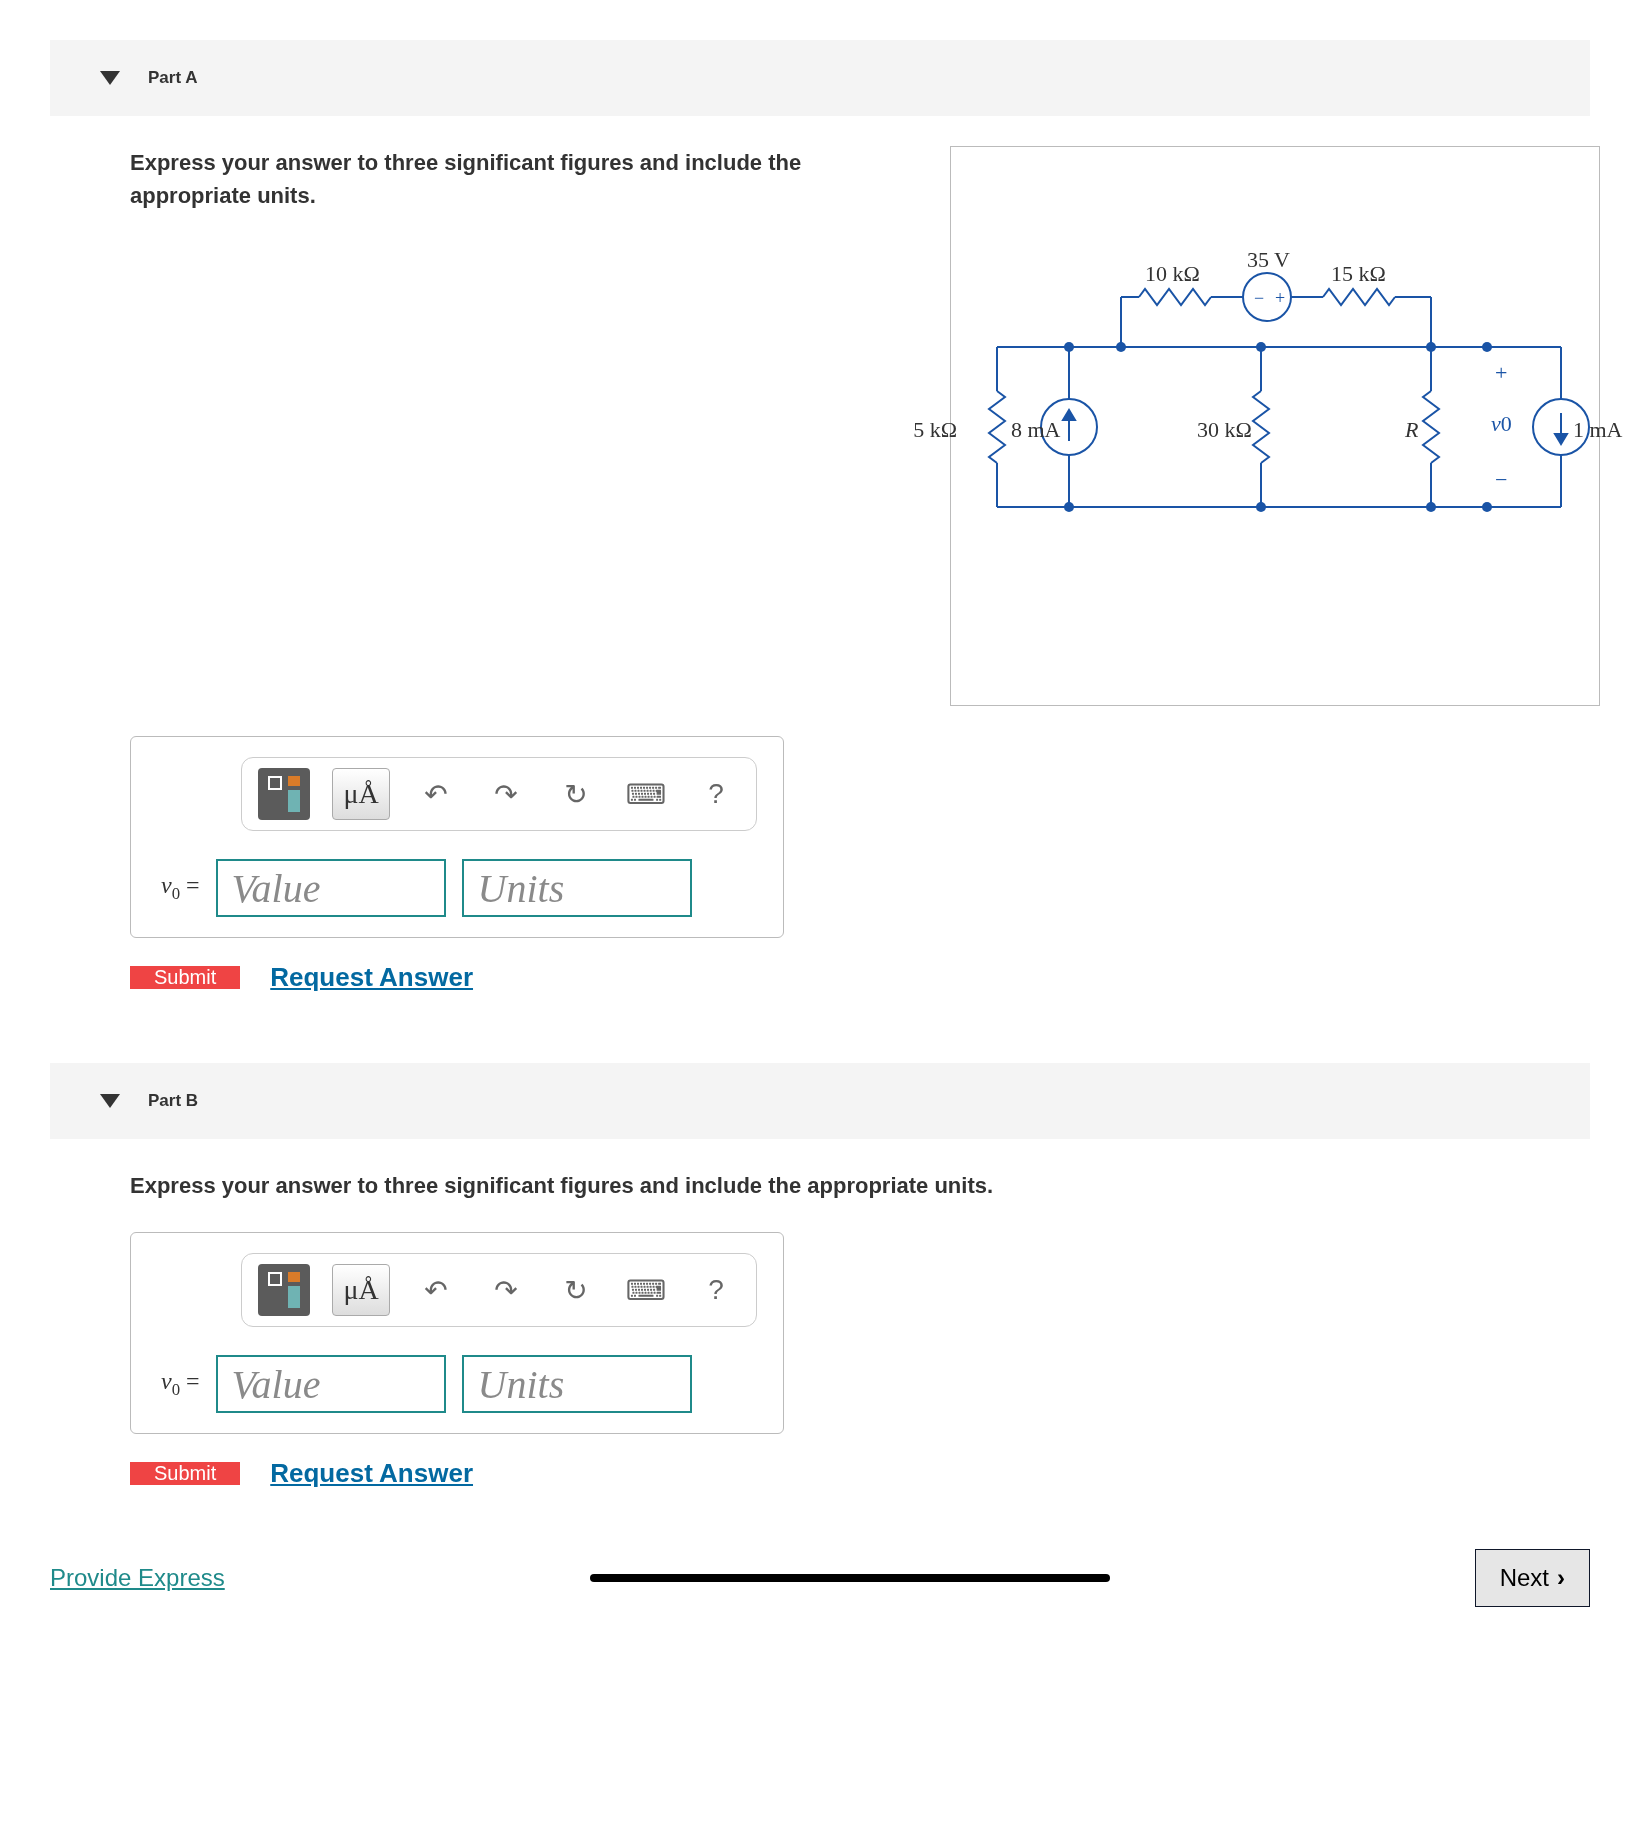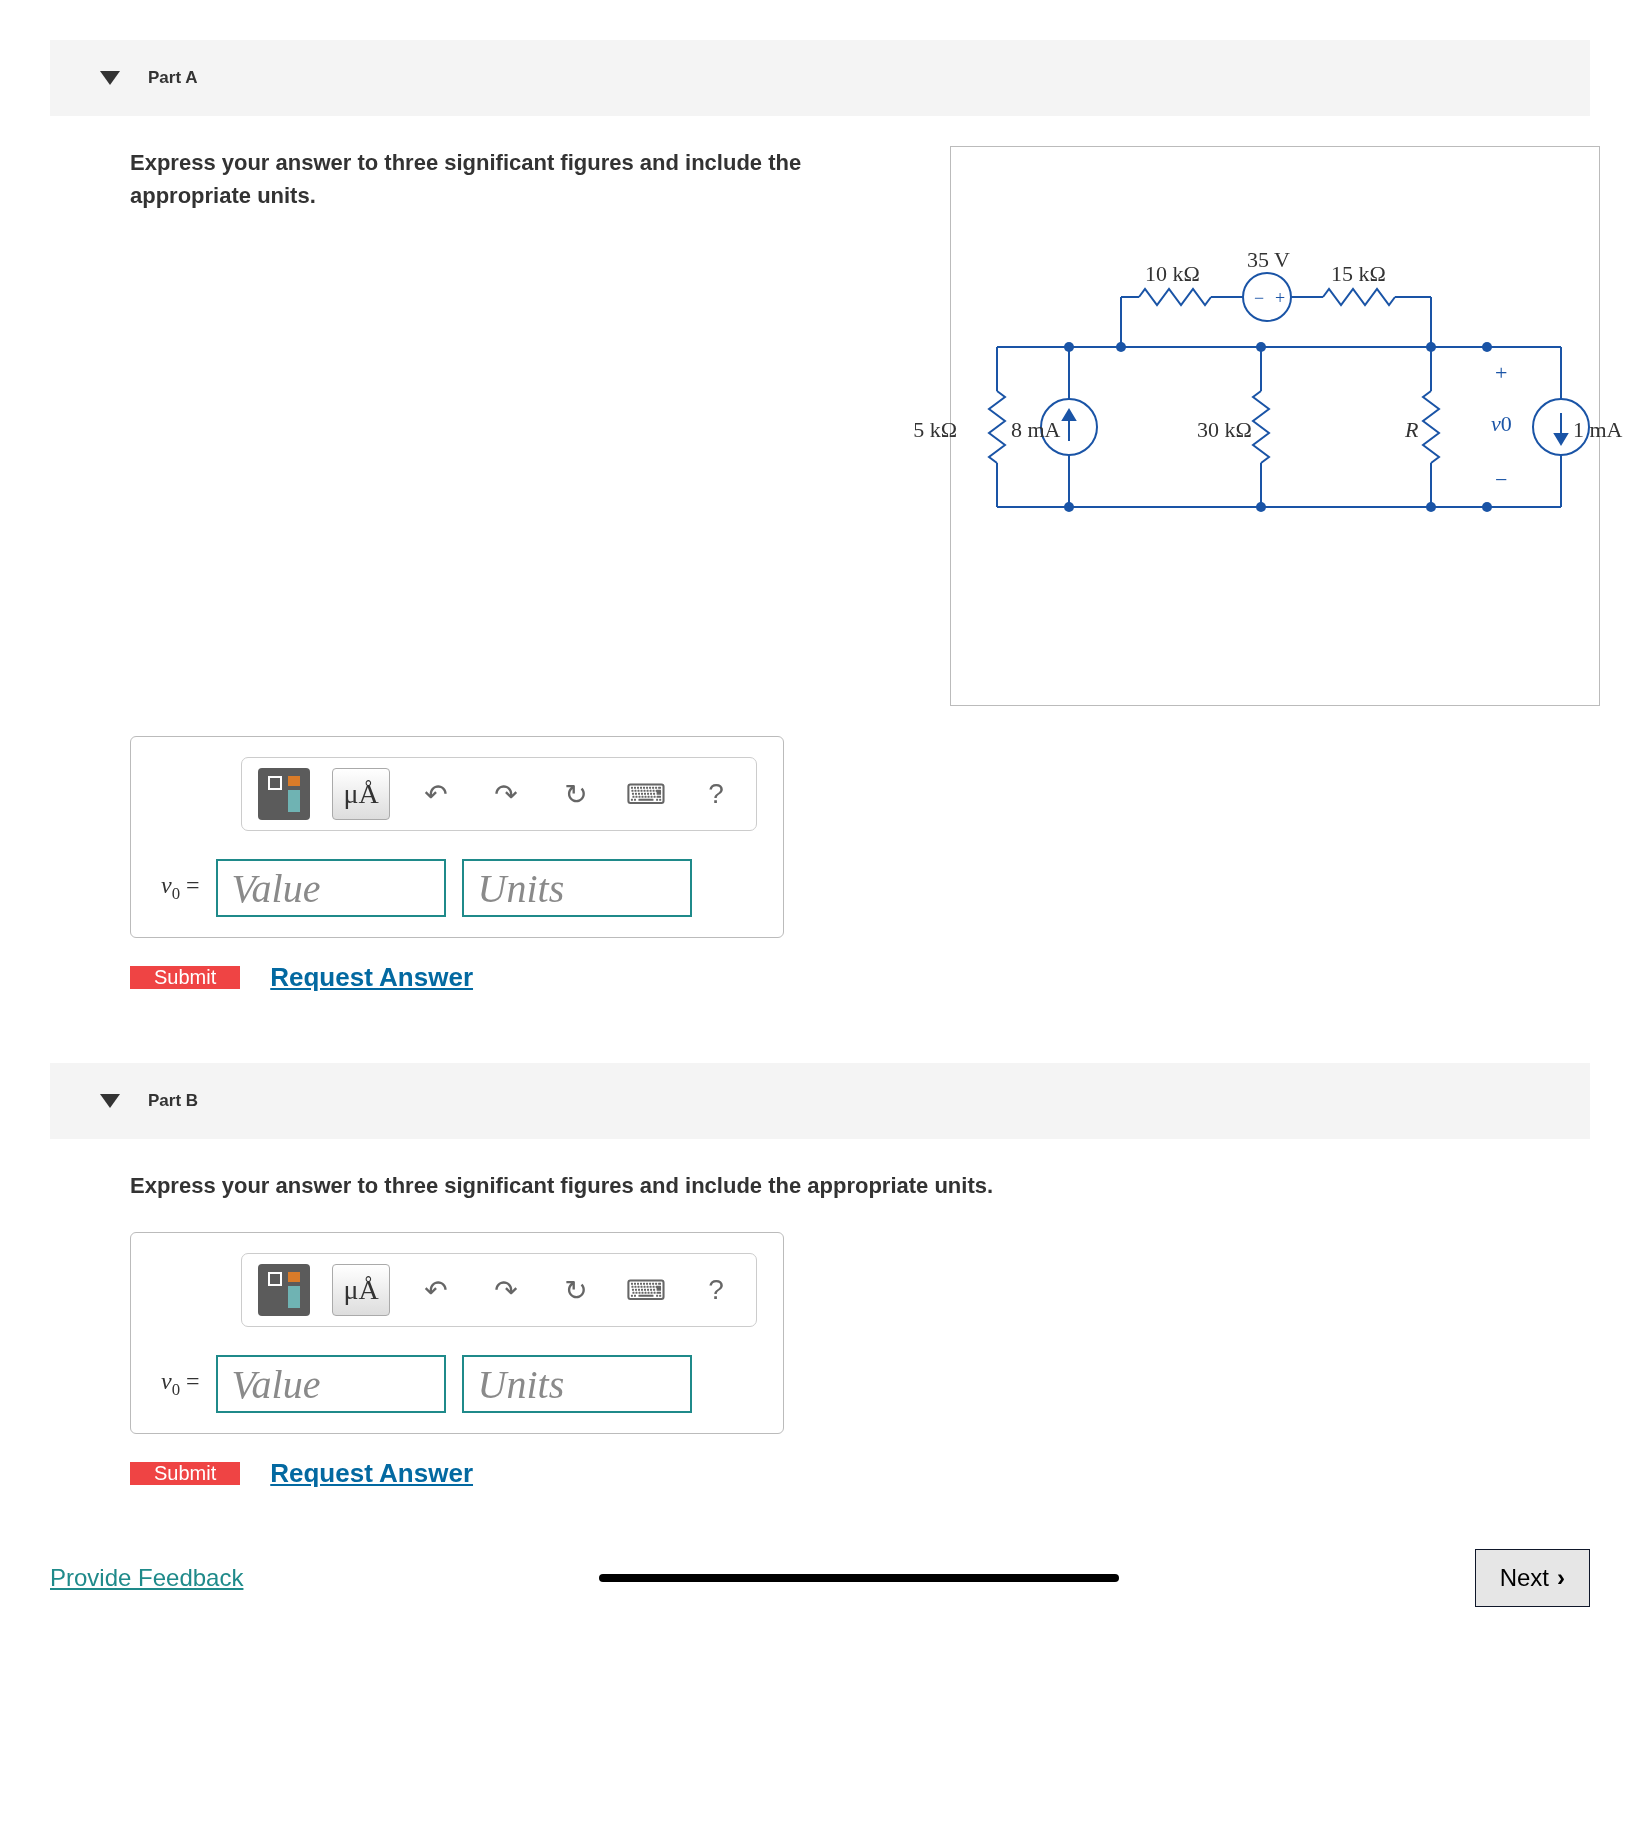--- a/index.html
+++ b/index.html
@@ -46,21 +46,21 @@
   }
   .answer-box {
     border: 1px solid #bbb;
     border-radius: 6px;
     display: inline-block;
     padding: 20px 26px 20px 30px;
     margin-top: 30px;
   }
   .toolbar {
     border: 1px solid #ccc;
-    border-radius: 7px;
+    border-radius: 12px;
     display: inline-flex;
     align-items: center;
     gap: 22px;
     padding: 10px 16px;
     margin-left: 80px;
     margin-bottom: 28px;
   }
   .tool-btn {
     width: 48px; height: 48px;
     display: flex; align-items: center; justify-content: center;
@@ -248,21 +248,21 @@
     </div>
   </div>
 
   <div class="action-row">
     <button class="submit-btn">Submit</button>
     <a class="link">Request Answer</a>
   </div>
 </div>
 
 <div class="feedback-row">
-  <a class="feedback-link">Provide Feedback</a>
+  <a class="feedback-link">Provide Express</a>
   <div style="flex:1;display:flex;justify-content:center">
       <div class="scroll-hint"></div>
     </div>
   <button class="next-btn">
       <span>Next</span>
       <span style="font-weight:bold">›</span>
     </button>
 </div>
 
 </body></html>

